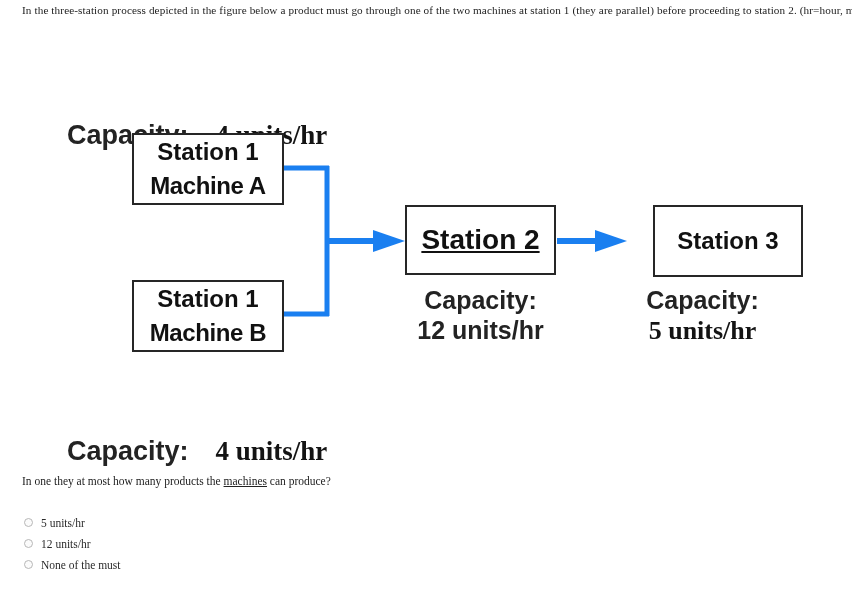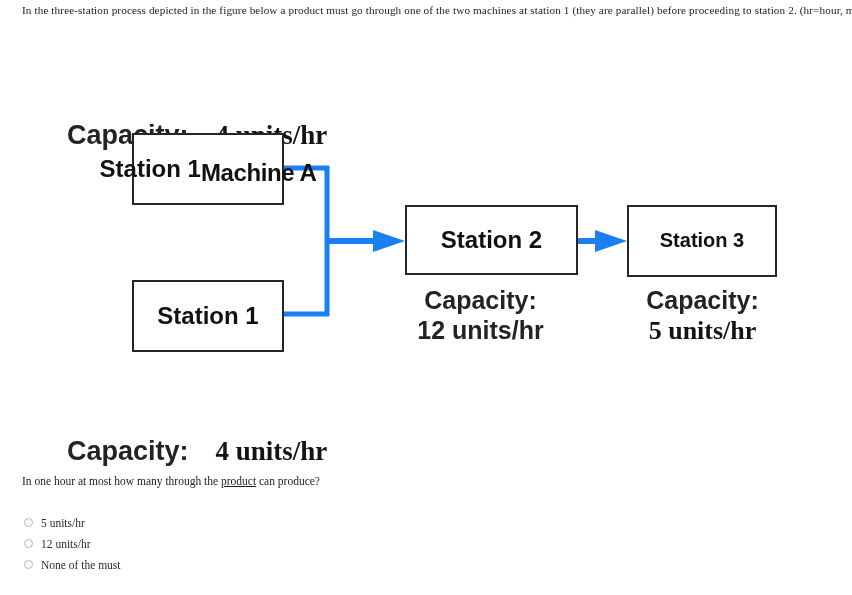--- a/index.html
+++ b/index.html
@@ -44,20 +44,21 @@
   
   .box {
     position: absolute;
     box-sizing: border-box;
     border: 2px solid #262626;
     background: #ffffff;
     font-family: "Liberation Sans", sans-serif;
     font-weight: 700;
     color: #111111;
     display: flex;
+    flex-direction: column;
     align-items: center;
     justify-content: center;
     z-index: 3;
   }
   .box .line {
     white-space: nowrap;
     line-height: 1.08;
   }
 
   #machine-a-box {
@@ -76,30 +77,31 @@
   }
   #machine-a-box .line.sub,
   #machine-b-box .line.sub {
     letter-spacing: -0.4px;
     margin-top: 8px;
   }
 
   #station2-box {
     left: 405px;
     top: 165px;
-    width: 173px;
+    width: 151px;
     height: 70px;
-    font-size: 24px;
+    font-size: 28px;
+    text-decoration: underline;
   }
   #station3-box {
-    left: 627px;
+    left: 653px;
     top: 165px;
     width: 150px;
     height: 72px;
-    font-size: 20px;
+    font-size: 24px;
   }
 
   
   .cap-label {
     position: absolute;
     white-space: nowrap;
     z-index: 2;
   }
   .cap-word {
     font-family: "Liberation Sans", sans-serif;
@@ -252,20 +254,21 @@
     <span class="cap-word">Capacity:</span><span class="cap-value-serif">4 units/hr</span>
   </div>
 
   <div class="box" id="machine-a-box">
     <span class="line">Station 1</span>
     <span class="line sub">Machine A</span>
   </div>
 
   <div class="box" id="machine-b-box">
     <span class="line">Station 1</span>
+    <span class="line sub">Machine B</span>
   </div>
 
   <div class="cap-label" id="cap-machine-b">
     <span class="cap-word">Capacity:</span><span class="cap-value-serif">4 units/hr</span>
   </div>
 
   <div class="box" id="station2-box">
     <span class="line">Station 2</span>
   </div>
 
@@ -279,21 +282,21 @@
   </div>
 
   <div class="cap-label" id="cap-station3">
     <span class="cap-word">Capacity:</span>
     <span class="cap-value-serif">5 units/hr</span>
   </div>
 
 </div>
 
 <div class="question">
-  <span>In one hour at most how many through the </span><span class="emph">product</span><span> can produce?</span>
+  <span>In one they at most how many products the </span><span class="emph">machines</span><span> can produce?</span>
 </div>
 
 <div class="options">
   <div class="option-row">
     <span class="radio"></span>
     <span class="option-label">5 units/hr</span>
   </div>
   <div class="option-row">
     <span class="radio"></span>
     <span class="option-label">12 units/hr</span>

